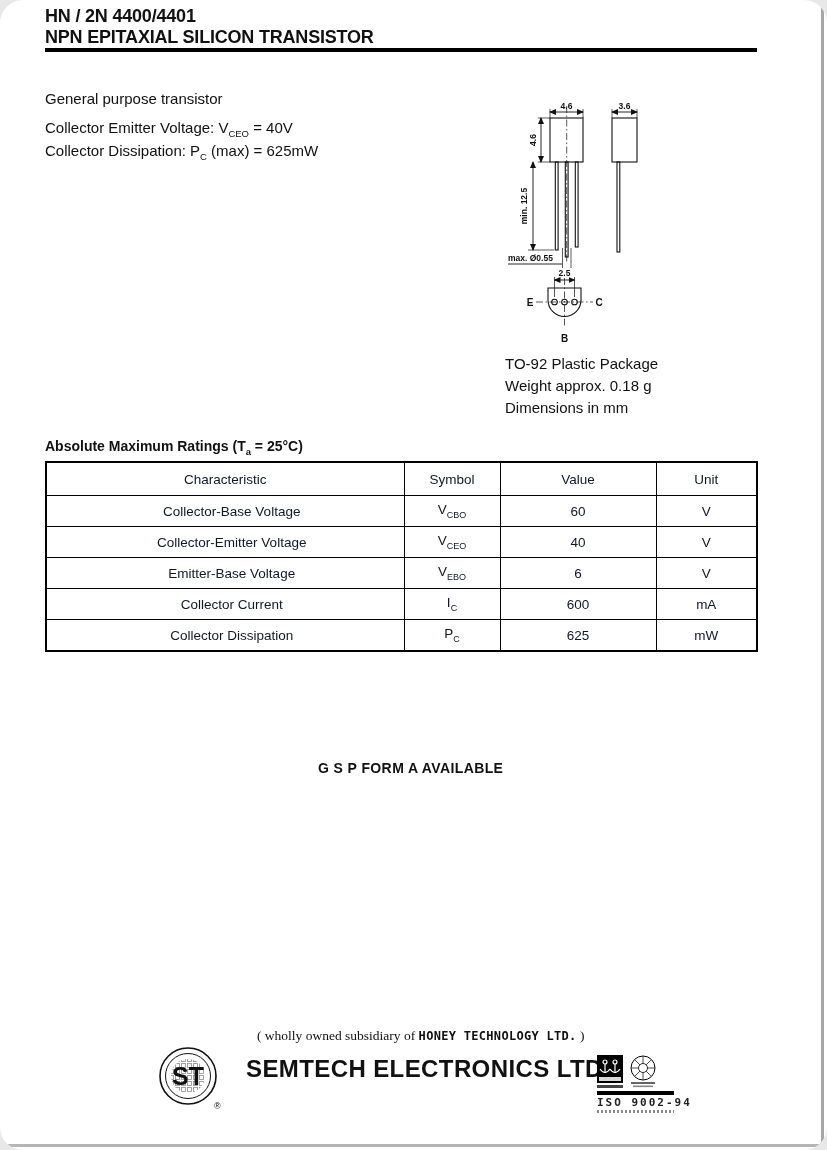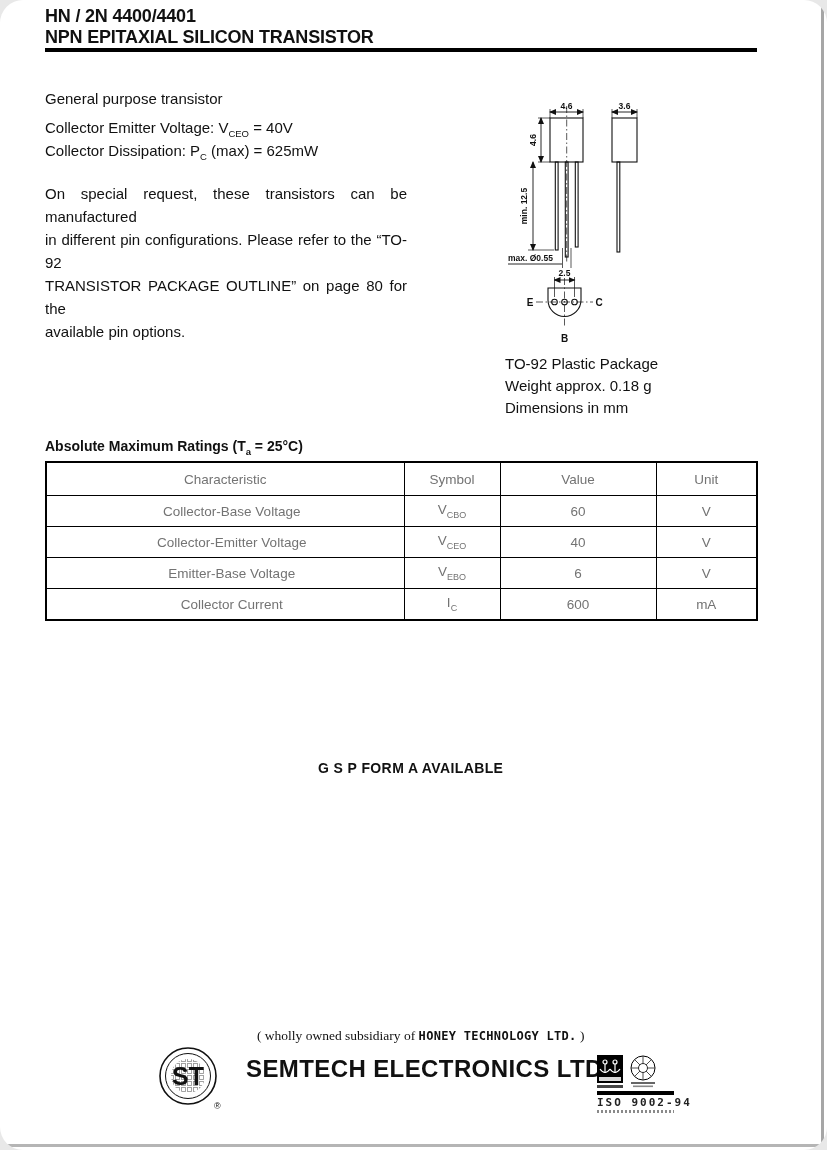--- a/index.html
+++ b/index.html
@@ -20,21 +20,21 @@
 
   
   svg text{font-family:"Liberation Sans",sans-serif;fill:#111;}
   .dimtxt{font-size:8.5px;font-weight:bold;}
   .pintxt{font-size:10px;font-weight:bold;}
   .caption{left:505px;top:353px;font-size:15px;line-height:22px;}
 
   
   .tbl-title{left:45px;top:438px;font-size:14px;font-weight:bold;white-space:nowrap;}
   table.ratings{left:45px;top:461px;width:711px;border-collapse:collapse;table-layout:fixed;
-                font-size:13.5px;color:#737373;}
+                font-size:13.5px;color:#0f172a;}
   table.ratings,table.ratings th,table.ratings td{border:1.6px solid #000;}
   table.ratings{border-width:2.4px;}
   table.ratings th{height:30px;font-weight:normal;font-size:13.5px;}
   table.ratings td{height:28px;text-align:center;}
   td.cchar{text-align:left;padding-left:14px;}
   .symsub{font-size:9px;vertical-align:-4px;}
   col.c1{width:358px;}col.c2{width:96px;}col.c3{width:156px;}col.c4{width:101px;}
 
   .gsp{left:318px;top:760px;font-size:14px;font-weight:bold;letter-spacing:0.4px;white-space:nowrap;}
 
@@ -59,26 +59,20 @@
 
 <div class="page">
 
   <div class="abs hdr-line" style="top:6px;">HN / 2N 4400/4401</div>
   <div class="abs hdr-line" style="top:27px;">NPN EPITAXIAL SILICON TRANSISTOR</div>
   <div class="abs hdr-rule"></div>
 
   <div class="abs body-txt" style="left:45px;top:90px;">General purpose transistor</div>
   <div class="abs body-txt" style="left:45px;top:119px;"><span>Collector Emitter Voltage: V</span><sub class="sb">CEO</sub><span> = 40V</span></div>
   <div class="abs body-txt" style="left:45px;top:142px;"><span>Collector Dissipation: P</span><sub class="sb">C</sub><span> (max) = 625mW</span></div>
-  <div class="abs note">
-    <div class="just">On special request, these transistors can be manufactured</div>
-    <div class="just">in different pin configurations. Please refer to the “TO-92</div>
-    <div class="just">TRANSISTOR PACKAGE OUTLINE” on page 80 for the</div>
-    <div>available pin options.</div>
-  </div>
 
   <svg class="abs" style="left:500px;top:100px;" width="190" height="250" viewBox="0 0 190 250">
     <defs>
       <marker id="arr" markerWidth="7" markerHeight="6" refX="6" refY="3" orient="auto-start-reverse" markerUnits="userSpaceOnUse">
         <path d="M0,0 L7,3 L0,6 Z" fill="#111"></path>
       </marker>
     </defs>
     <g stroke="#111" stroke-width="1.1" fill="none">
 
       <rect x="50" y="18" width="33" height="44"></rect>
@@ -172,20 +166,26 @@
         <td class="cchar">Emitter-Base Voltage</td>
         <td><span>V</span><span class="symsub">EBO</span></td>
         <td>6</td>
         <td>V</td>
       </tr>
       <tr>
         <td class="cchar">Collector Current</td>
         <td><span>I</span><span class="symsub">C</span></td>
         <td>600</td>
         <td>mA</td>
+      </tr>
+      <tr>
+        <td class="cchar">Collector Dissipation</td>
+        <td><span>P</span><span class="symsub">C</span></td>
+        <td>625</td>
+        <td>mW</td>
       </tr>
     </tbody>
   </table>
 
   <div class="abs gsp">G S P FORM A AVAILABLE</div>
 
   <svg class="abs" style="left:157px;top:1045px;" width="66" height="68" viewBox="0 0 66 68">
     <defs>
       <pattern id="chk" width="6" height="6" patternUnits="userSpaceOnUse">
         <rect x="0.5" y="0.5" width="4" height="4" fill="none" stroke="#9a9a9a" stroke-width="0.9"></rect>

